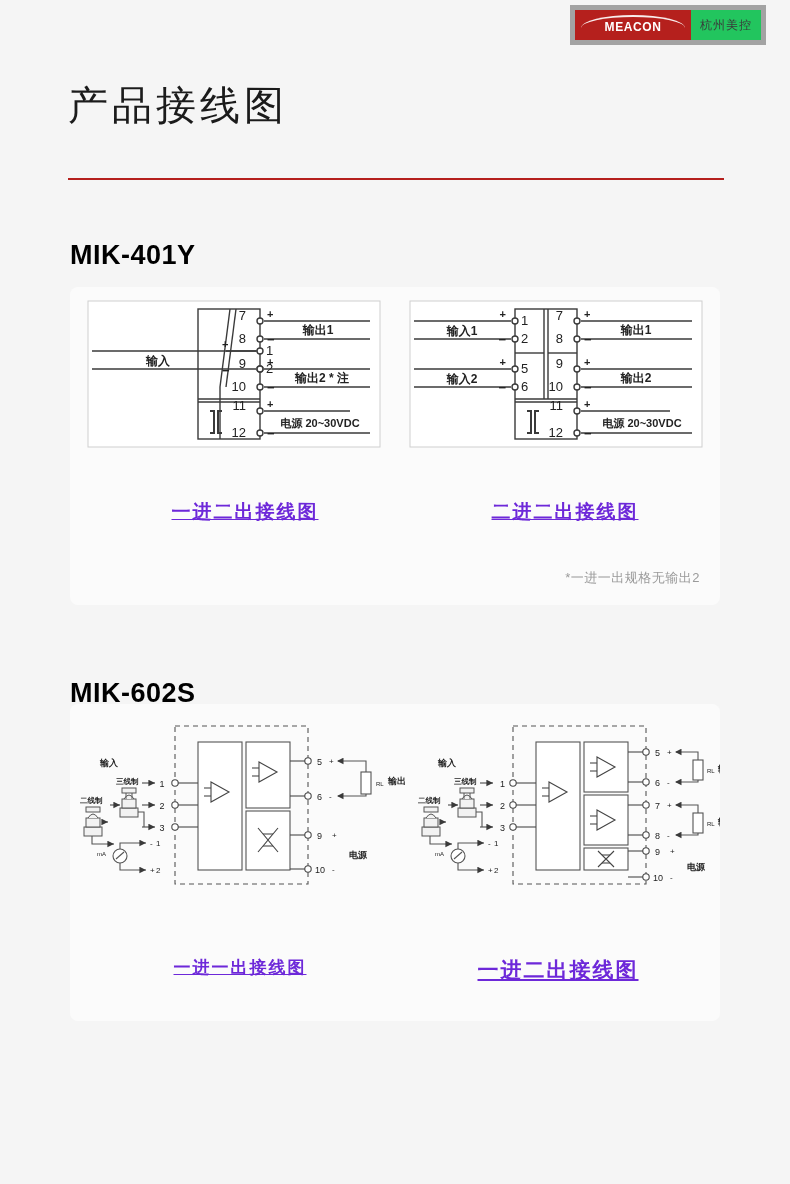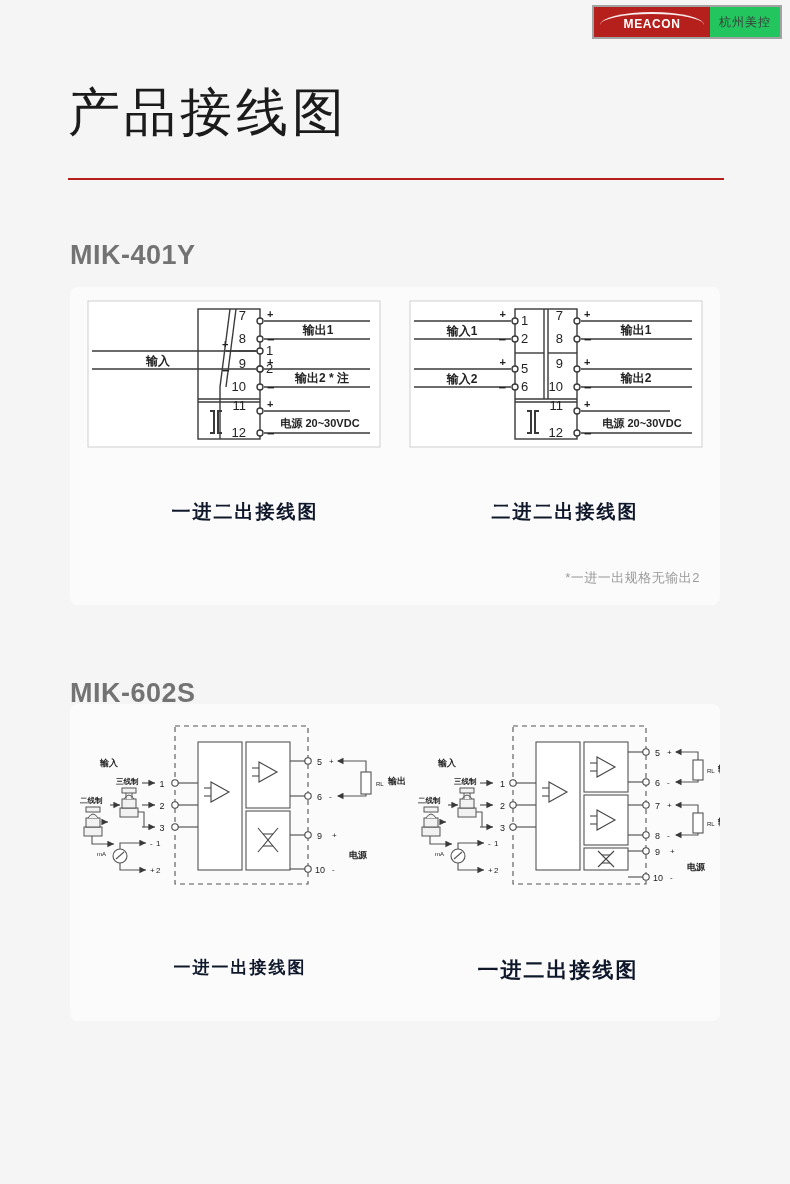--- a/index.html
+++ b/index.html
@@ -6,23 +6,23 @@
   body{
     width:790px;height:1184px;
     background:#f5f5f5;
     font-family:"Liberation Sans","DejaVu Sans",sans-serif;
     color:#222;
     overflow:hidden;
     position:relative;
   }
   
   .logo-bar{
-    position:absolute;top:5px;right:8px;
+    position:absolute;top:5px;right:24px;
     display:flex;align-items:stretch;height:30px;
-    border:2px solid #a3a3a3;background:#fff;
+    border:5px solid #a3a3a3;background:#fff;
   }
   .logo-red{
     background:#b5201d;color:#fff;
     display:flex;align-items:center;justify-content:center;
     padding:0 10px;min-width:96px;position:relative;
   }
   .logo-red .swoosh{
     position:absolute;left:6px;right:6px;top:5px;height:11px;
     border-top:2px solid rgba(255,255,255,.92);
     border-radius:50%/100% 100% 0 0;
@@ -34,40 +34,40 @@
     margin-top:4px;
   }
   .logo-cn{
     display:flex;align-items:center;justify-content:center;
     padding:0 9px;font-size:12px;color:#3a3a3a;letter-spacing:1px;
     background:#22c55e;
   }
   
   .page-title{
     position:absolute;left:68px;top:78px;
-    font-size:52px;letter-spacing:4px;color:#1b1b1b;font-weight:400;
+    font-size:40px;letter-spacing:4px;color:#1b1b1b;font-weight:400;
     white-space:nowrap;
   }
   .title-rule{
     position:absolute;left:68px;top:178px;width:656px;height:2px;
     background:#b5201d;
   }
   
   .section-title{
     position:absolute;left:70px;
-    font-size:27px;font-weight:600;color:#737373;letter-spacing:.5px;
+    font-size:27px;font-weight:600;color:#000000;letter-spacing:.5px;
   }
   .panel{
     position:absolute;left:70px;width:650px;
     background:#fbfbfb;border-radius:8px;
   }
   .caption{
     position:absolute;
-    font-size:19px;font-weight:700;color:#0f172a;letter-spacing:2px;
-    text-align:center;white-space:nowrap;
+    font-size:19px;font-weight:700;color:#6d28d9;letter-spacing:2px;
+    text-align:center;white-space:nowrap;text-decoration:underline;
   }
   .note{
     position:absolute;right:100px;
     font-size:13px;color:#9a9a9a;letter-spacing:.5px;white-space:nowrap;
   }
   
   svg{display:block;}
   .dz{font-family:"Liberation Sans",sans-serif;}
 </style>
 </head>

